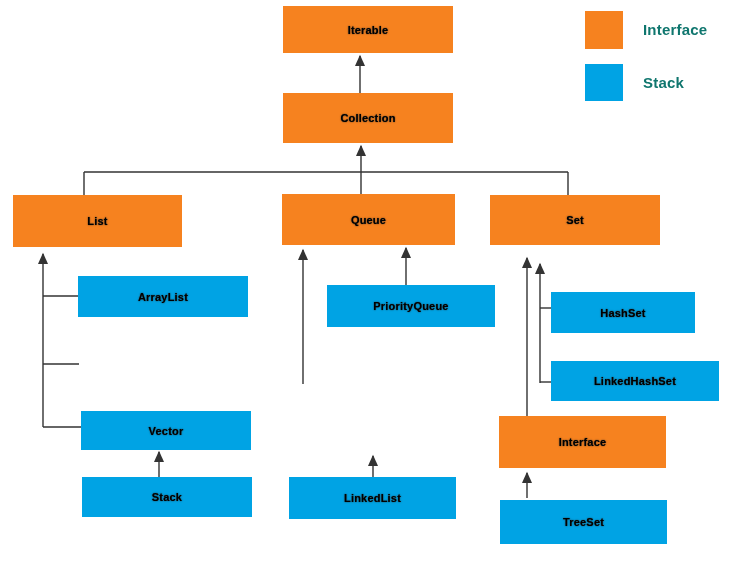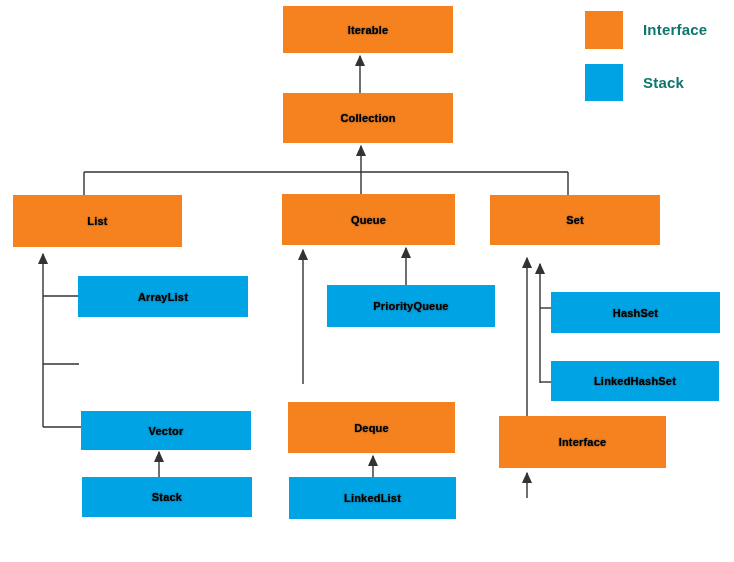--- a/index.html
+++ b/index.html
@@ -23,21 +23,21 @@
   #n-queue{left:282px;top:194px;width:173px;height:51px}
   #n-set{left:490px;top:195px;width:170px;height:50px}
   #n-deque{left:288px;top:402px;width:167px;height:51px}
   #n-sortedset{left:499px;top:416px;width:167px;height:52px}
   #n-arraylist{left:78px;top:276px;width:170px;height:41px}
   #n-linkedlist{left:79px;top:345px;width:171px;height:41px}
   #n-vector{left:81px;top:411px;width:170px;height:39px}
   #n-stack{left:82px;top:477px;width:170px;height:40px}
   #n-priorityqueue{left:327px;top:285px;width:168px;height:42px}
   #n-arraydeque{left:289px;top:477px;width:167px;height:42px}
-  #n-hashset{left:551px;top:292px;width:169px;height:41px}
+  #n-hashset{left:551px;top:292px;width:144px;height:41px}
   #n-linkedhashset{left:551px;top:361px;width:168px;height:40px}
   #n-treeset{left:500px;top:500px;width:167px;height:44px}
 
   
   #edges{position:absolute;left:0;top:0;pointer-events:none;}
   #edges line{stroke:var(--c-edge);stroke-width:1.4px;}
   #edges .ah-fill{fill:var(--c-edge);}
 
   
   .swatch{position:absolute;}
@@ -88,29 +88,29 @@
     <line x1="540" y1="382" x2="551" y2="382"></line>
 
     <line x1="527" y1="498" x2="527" y2="473" marker-end="url(#ah)"></line>
   </svg>
 
   <div class="node node-interface" id="n-iterable">Iterable</div>
   <div class="node node-interface" id="n-list">List</div>
   <div class="node node-interface" id="n-collection">Collection</div>
   <div class="node node-interface" id="n-queue">Queue</div>
   <div class="node node-interface" id="n-set">Set</div>
-  <div class="node node-interface" id="n-deque">Deque</div>
   <div class="node node-interface" id="n-sortedset">Interface</div>
 
   <div class="node node-class" id="n-arraylist">ArrayList</div>
   <div class="node node-class" id="n-stack">Stack</div>
   <div class="node node-class" id="n-vector">Vector</div>
   <div class="node node-class" id="n-priorityqueue">PriorityQueue</div>
   <div class="node node-class" id="n-arraydeque">LinkedList</div>
   <div class="node node-class" id="n-hashset">HashSet</div>
   <div class="node node-class" id="n-linkedhashset">LinkedHashSet</div>
+  <div class="node node-class" id="n-treeset">TreeSet</div>
 
   <div class="swatch swatch-interface"></div>
   <div class="legend-label" id="legend-label-interface">Interface</div>
   <div class="swatch swatch-class"></div>
   <div class="legend-label" id="legend-label-class">Stack</div>
 
 </div>
 
 </body></html>

